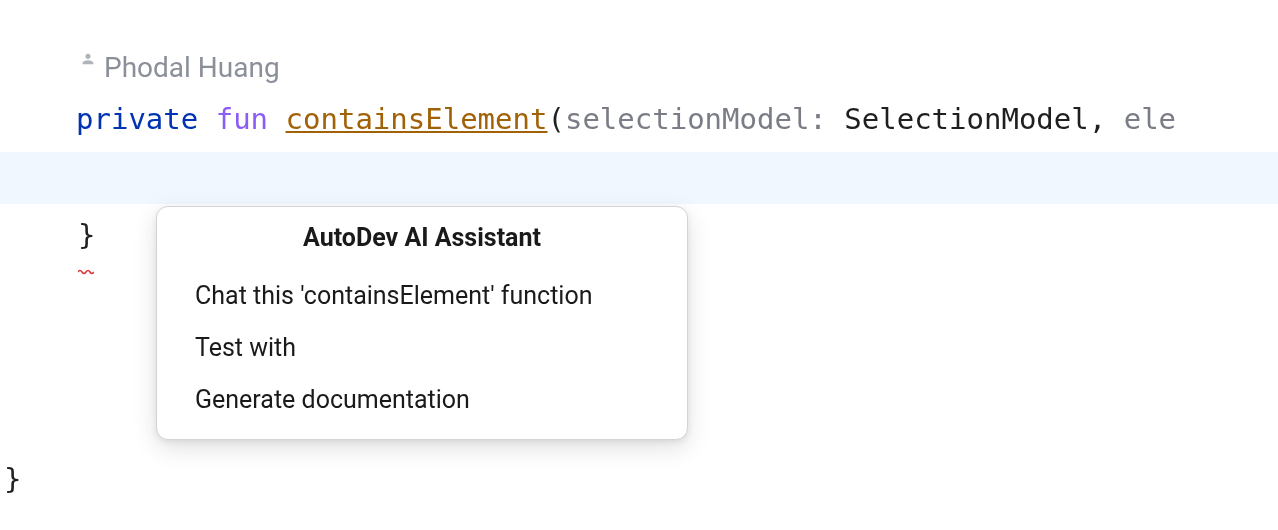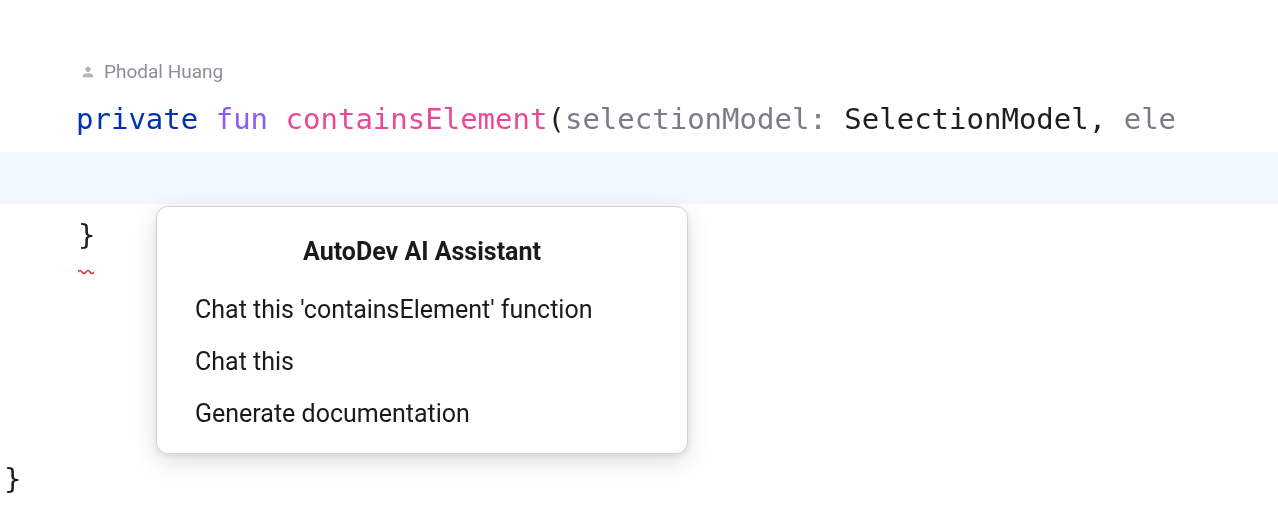--- a/index.html
+++ b/index.html
@@ -15,27 +15,26 @@
       overflow: hidden;
       position: relative;
     }
     .editor-area {
       position: relative;
       width: 100%;
       height: 100%;
     }
     .author-line {
       position: absolute;
-      top: 60px;
+      top: 51px;
       left: 80px;
       display: flex;
-      align-items: center;
       gap: 8px;
       color: #8a8f99;
-      font-size: 19px;
+      font-size: 28px;
     }
     .author-icon {
       width: 16px;
       height: 16px;
       display: inline-flex;
       align-items: center;
       justify-content: center;
     }
     .author-icon svg {
       fill: #b0b4bb;
@@ -44,21 +43,21 @@
       position: absolute;
       top: 102px;
       left: 76px;
       font-family: "SF Mono", Monaco, Menlo, Consolas, monospace;
       font-size: 29px;
       white-space: pre;
       letter-spacing: 0px;
     }
     .kw-private { color: #0033b3; text-align: center; }
     .kw-fun { color: #8b5cf6; margin-top: 7px; }
-    .fn-name { color: #ec4899; }
+    .fn-name { color: #a16207; text-decoration: underline; }
     .paren { color: #1f1f1f; }
     .param { color: #7a7d85; }
     .colon { color: #7a7d85; }
     .type { color: #1f1f1f; }
     .comma { color: #1f1f1f; }
     .highlight-line {
       position: absolute;
       top: 152px;
       left: 0;
       width: 100%;
@@ -91,21 +90,21 @@
     }
     .popup {
       position: absolute;
       top: 206px;
       left: 156px;
       width: 532px;
       background: #ffffff;
       border: 1px solid #d4d4d4;
       border-radius: 12px;
       box-shadow: 0 8px 24px rgba(0,0,0,0.12), 0 2px 6px rgba(0,0,0,0.08);
-      padding: 22px 0 14px 0;
+      padding: 8px 0 14px 0;
     }
     .popup-title {
       font-size: 25px;
       font-weight: 700;
       color: #1a1a1a;
       text-align: center;
       padding: 8px 26px 18px 26px;
     }
     .popup-list {
       display: flex;
@@ -152,18 +151,18 @@
   </div>
 
   <div class="close-brace-outer">
     <span>}</span>
   </div>
 
   <div class="popup">
     <div class="popup-title">AutoDev AI Assistant</div>
     <div class="popup-list">
       <div class="popup-item">Chat this 'containsElement' function</div>
-      <div class="popup-item">Chat this</div>
+      <div class="popup-item">Test with</div>
       <div class="popup-item">Generate documentation</div>
     </div>
   </div>
 
 </div>
 
 </body></html>

